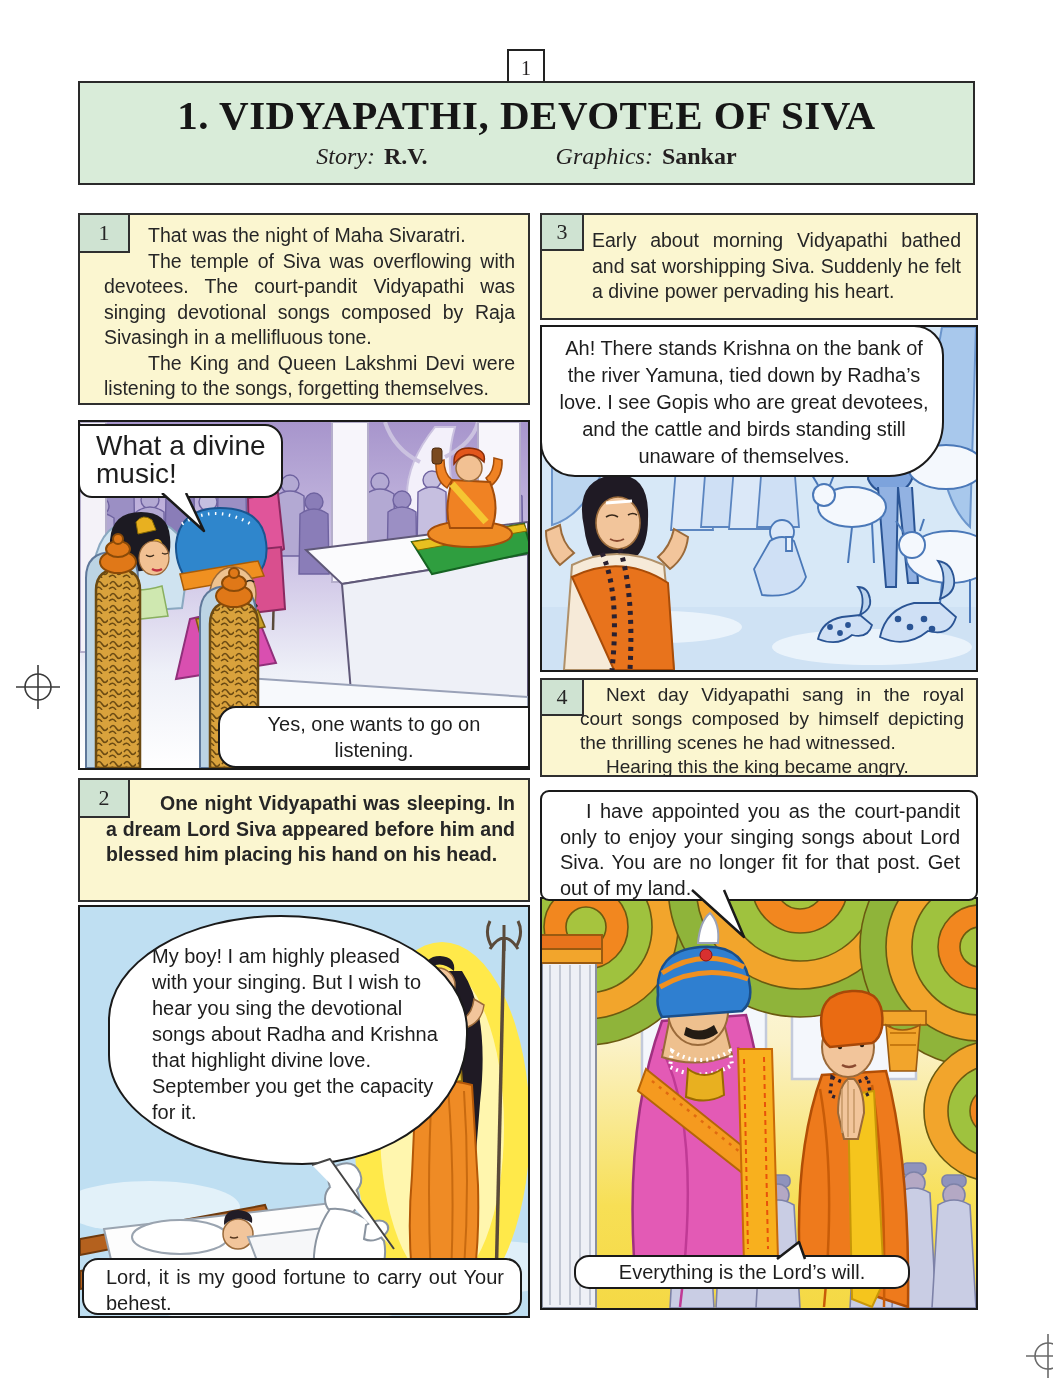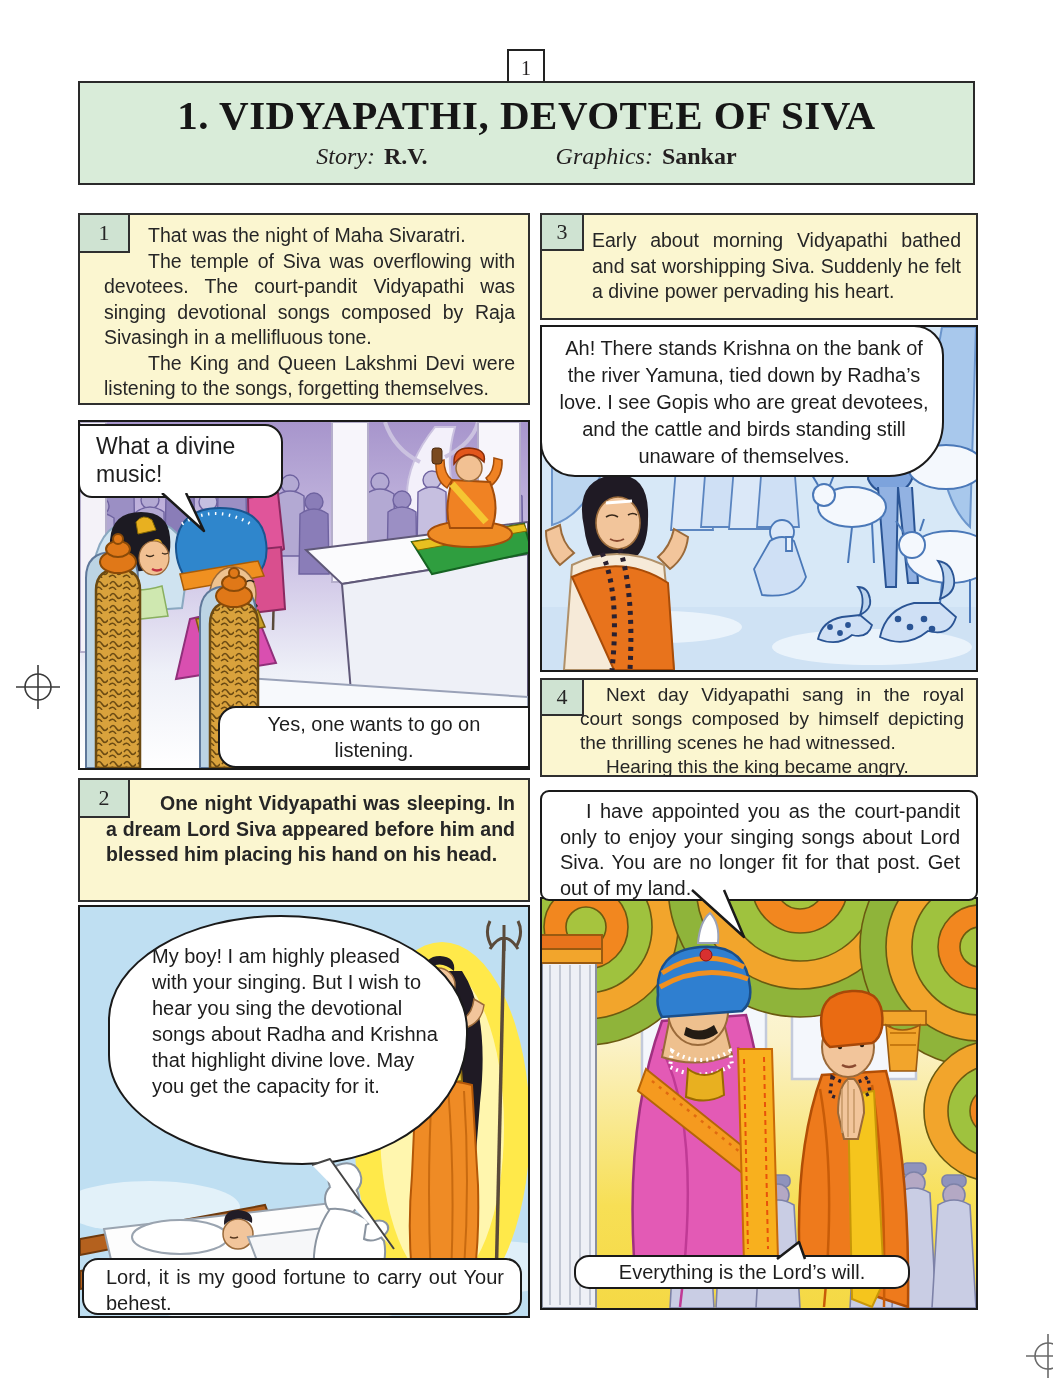--- a/index.html
+++ b/index.html
@@ -46,21 +46,21 @@
   #panel-1{left:78px;top:420px;width:448px;height:346px;}
   #panel-2{left:78px;top:905px;width:448px;height:409px;}
   #panel-3{left:540px;top:325px;width:434px;height:343px;}
   #panel-4{left:540px;top:897px;width:434px;height:409px;}
 
   
   .bubble{position:absolute;background:#fff;border:2.5px solid #1a1a1a;color:#1d1d1d;
     font-size:20px;line-height:26px;z-index:5;box-sizing:border-box;}
   .bubble .tail{position:absolute;}
   #bubble-divine{left:-2px;top:2px;width:205px;min-height:72px;padding:6px 12px 8px 16px;
-    border-radius:0 18px 18px 14px;font-size:23px;line-height:28px;}
+    border-radius:0 18px 18px 14px;font-size:28px;line-height:28px;}
   #bubble-listening{left:138px;top:284px;right:-2px;height:62px;border-radius:18px 0 0 18px;
     padding:4px 22px;text-align:center;display:flex;align-items:center;justify-content:center;}
   #bubble-krishna{left:-2px;top:-2px;width:404px;height:152px;border-radius:0 30px 55px 35px;
     padding:8px 8px 8px 12px;text-align:center;line-height:27px;}
   #bubble-myboy{left:28px;top:8px;width:360px;height:250px;
     border-radius:48% 52% 46% 54% / 42% 46% 52% 44%;padding:26px 26px 10px 42px;}
   #bubble-fortune{left:2px;top:351px;width:440px;height:57px;border-radius:16px;
     padding:4px 16px 4px 22px;text-align:justify;}
   #speech-appointed{position:absolute;left:540px;top:790px;width:438px;height:111px;background:#fff;
     border:2.5px solid #1a1a1a;border-radius:9px;padding:7px 16px 6px 18px;box-sizing:border-box;
@@ -276,21 +276,21 @@
         <path d="M308,84 q10,-16 6,-26 q10,4 10,16 q8,-4 6,-14 q8,10 2,24 q-8,12 -24,0z" fill="#e83c18" stroke="#a02008" stroke-width="1.5"></path>
         <path d="M388,120 q14,-6 16,-22 l-10,-6 q-2,16 -12,20z" fill="#f2c59b" stroke="#9a6a3a" stroke-width="1.5"></path>
         <path d="M336,178 q26,-8 56,0 l6,100 q2,80 -10,120 l-52,0 q-10,-60 -4,-130z" fill="#ef8b25" stroke="#b35708" stroke-width="2"></path>
         <path d="M352,182 q-6,100 0,212 M368,180 q8,100 2,212 M384,184 q6,90 0,180" stroke="#c86a10" stroke-width="2" fill="none"></path>
       </g>
     </svg>
     <svg class="tail-svg" style="left:230px;top:250px" width="90" height="100">
       <path d="M2,8 L20,2 L84,92" fill="#fff" stroke="#444" stroke-width="2" stroke-linejoin="round"></path>
     </svg>
     <div class="bubble" id="bubble-myboy">
-      <span>My boy! I am highly pleased with your singing. But I wish to hear you sing the devotional songs about Radha and Krishna that highlight divine love. May you get the capacity for it.</span>
+      <span>My boy! I am highly pleased with your singing. But I wish to hear you sing the devotional songs about Radha and Krishna that highlight divine love. September you get the capacity for it.</span>
     </div>
     <div class="bubble" id="bubble-fortune">
       <span>Lord, it is my good fortune to carry out Your behest.</span>
     </div>
   </div>
 
   <div class="caption" id="caption-3">
     <div class="num-box narrow">
         <span>3</span>
       </div>

